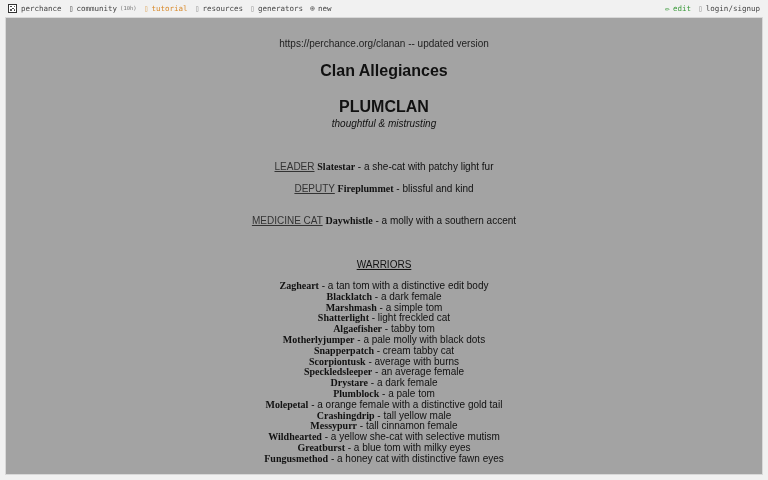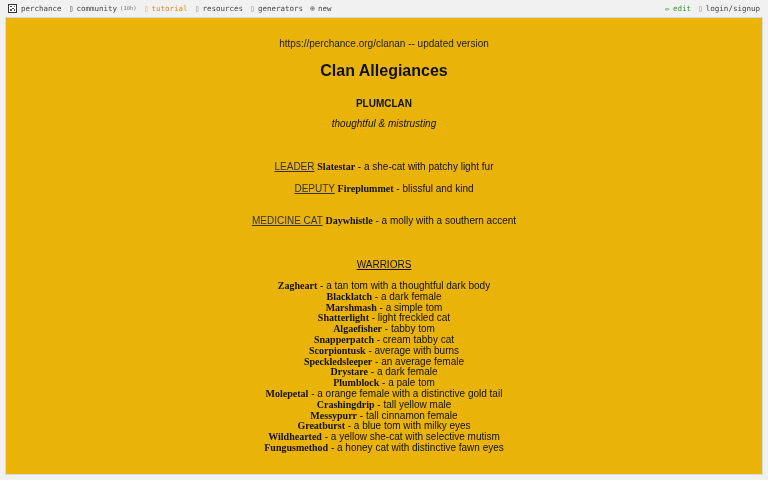--- a/index.html
+++ b/index.html
@@ -25,29 +25,29 @@
       position: relative; margin-right: 4px; background: #fff;
     }
     .topbar .dice i {
       position: absolute; width: 1.5px; height: 1.5px; background: #333; border-radius: 50%;
     }
     .topbar .small { font-size: 5.5px; color: #777; margin-left: 3px; }
     .topbar .tutorial { color: #d98a2b; }
     .topbar .edit { color: #3a9a3a; }
     .frame {
       position: absolute; left: 5px; top: 17px; width: 758px; height: 458px;
-      background: #eab308; border: 1px solid #d8d8d8;
+      background: #a3a3a3; border: 1px solid #d8d8d8;
       overflow: hidden;
     }
     .content {
       text-align: center; color: #111; font-size: 10px;
     }
     .url-line { position: absolute; top: 20px; left: 0; width: 100%; font-size: 10px; color: #222; }
     .title { position: absolute; top: 44px; left: 0; width: 100%; font-size: 16px; font-weight: bold; color: #111; }
-    .clan-name { position: absolute; top: 80px; left: 0; width: 100%; font-size: 10px; font-weight: bold; }
+    .clan-name { position: absolute; top: 80px; left: 0; width: 100%; font-size: 16px; font-weight: bold; }
     .clan-trait { position: absolute; top: 100px; left: 0; width: 100%; font-size: 10px; font-style: italic; }
     .rank-line { position: absolute; left: 0; width: 100%; font-size: 10px; }
     .rank-label { text-decoration: underline; color: #333; }
     .cat-name { font-weight: bold; font-family: Liberation Serif, serif; }
     .warriors-heading { position: absolute; top: 241px; left: 0; width: 100%; font-size: 10px; text-decoration: underline; }
     .warrior-list { position: absolute; top: 263px; left: 0; width: 100%; font-size: 10px; line-height: 10.8px; }
     .warrior-list .row { white-space: nowrap; }
   </style>
 </head>
 <body>
@@ -114,31 +114,32 @@
       <span class="cat-name">Fireplummet</span><span> - blissful and kind</span>
     </div>
     <div class="rank-line" style="top:197px">
       <span class="rank-label">MEDICINE CAT</span>
       <span class="cat-name">Daywhistle</span><span> - a molly with a southern accent</span>
     </div>
 
     <div class="warriors-heading">WARRIORS</div>
 
     <div class="warrior-list">
-      <div class="row"><span class="cat-name">Zagheart</span><span> - a tan tom with a thoughtful dark body</span></div>
+      <div class="row"><span class="cat-name">Zagheart</span><span> - a tan tom with a distinctive edit body</span></div>
       <div class="row"><span class="cat-name">Blacklatch</span><span> - a dark female</span></div>
       <div class="row"><span class="cat-name">Marshmash</span><span> - a simple tom</span></div>
       <div class="row"><span class="cat-name">Shatterlight</span><span> - light freckled cat</span></div>
       <div class="row"><span class="cat-name">Algaefisher</span><span> - tabby tom</span></div>
+      <div class="row"><span class="cat-name">Motherlyjumper</span><span> - a pale molly with black dots</span></div>
       <div class="row"><span class="cat-name">Snapperpatch</span><span> - cream tabby cat</span></div>
       <div class="row"><span class="cat-name">Scorpiontusk</span><span> - average with burns</span></div>
       <div class="row"><span class="cat-name">Speckledsleeper</span><span> - an average female</span></div>
       <div class="row"><span class="cat-name">Drystare</span><span> - a dark female</span></div>
       <div class="row"><span class="cat-name">Plumblock</span><span> - a pale tom</span></div>
       <div class="row"><span class="cat-name">Molepetal</span><span> - a orange female with a distinctive gold tail</span></div>
       <div class="row"><span class="cat-name">Crashingdrip</span><span> - tall yellow male</span></div>
       <div class="row"><span class="cat-name">Messypurr</span><span> - tall cinnamon female</span></div>
+      <div class="row"><span class="cat-name">Wildhearted</span><span> - a yellow she-cat with selective mutism</span></div>
       <div class="row"><span class="cat-name">Greatburst</span><span> - a blue tom with milky eyes</span></div>
-      <div class="row"><span class="cat-name">Wildhearted</span><span> - a yellow she-cat with selective mutism</span></div>
       <div class="row"><span class="cat-name">Fungusmethod</span><span> - a honey cat with distinctive fawn eyes</span></div>
     </div>
   </div>
 </div>
 
 </body></html>

